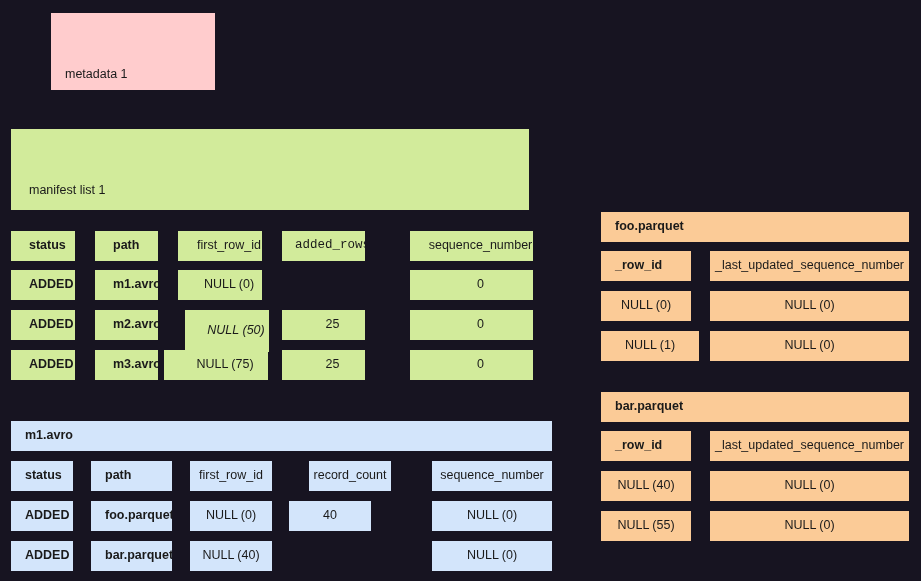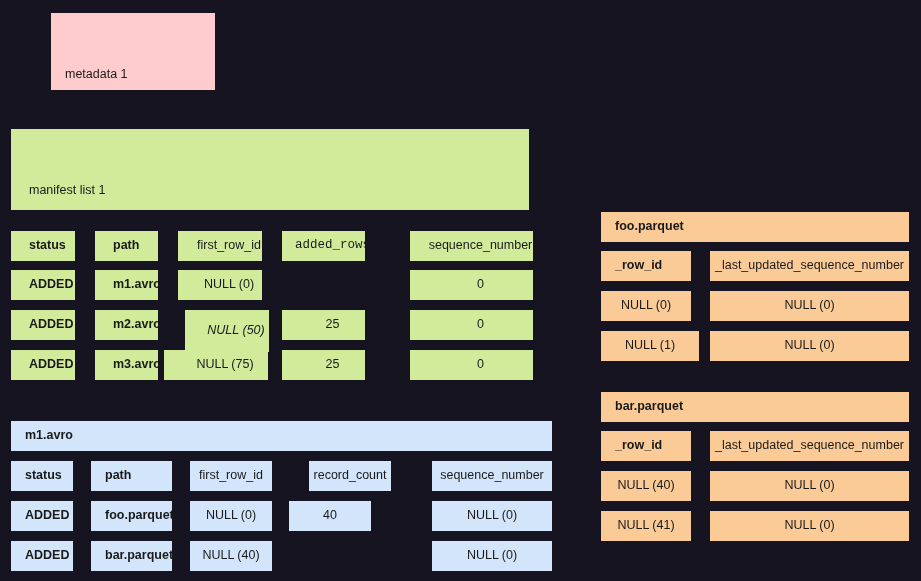--- a/index.html
+++ b/index.html
@@ -127,16 +127,16 @@
   <div class="box c-orange" style="left:710px; top:331px; width:199px; height:30px;">NULL (0)</div>
 
   <div class="box c-orange hdr-left" style="left:601px; top:392px; width:308px; height:30px;">bar.parquet</div>
 
   <div class="box c-orange hdr-left" style="left:601px; top:431px; width:90px;  height:30px;">_row_id</div>
   <div class="box c-orange" style="left:710px; top:431px; width:199px; height:30px;">_last_updated_sequence_number</div>
 
   <div class="box c-orange" style="left:601px; top:471px; width:90px;  height:30px;">NULL (40)</div>
   <div class="box c-orange" style="left:710px; top:471px; width:199px; height:30px;">NULL (0)</div>
 
-  <div class="box c-orange" style="left:601px; top:511px; width:90px;  height:30px;">NULL (41)</div>
+  <div class="box c-orange" style="left:601px; top:511px; width:90px;  height:30px;">NULL (55)</div>
   <div class="box c-orange" style="left:710px; top:511px; width:199px; height:30px;">NULL (0)</div>
 
 </div>
 
 </body></html>

